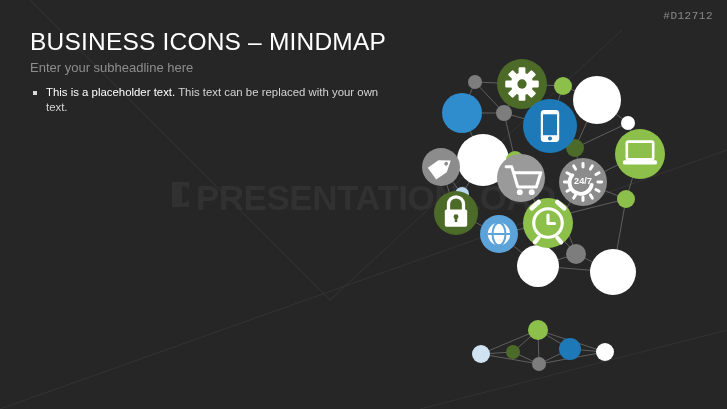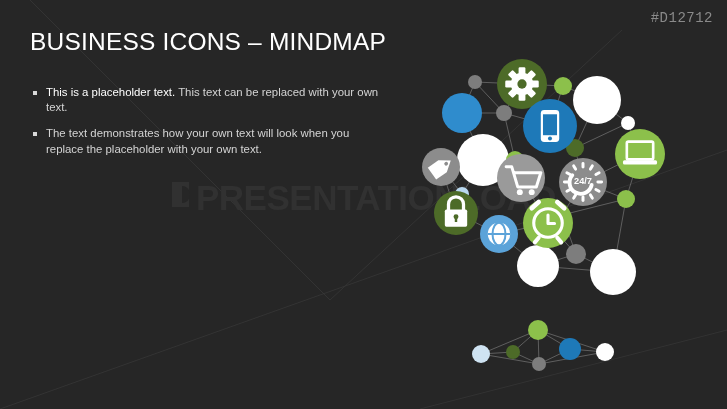--- a/index.html
+++ b/index.html
@@ -12,21 +12,21 @@
     overflow:hidden;
   }
   #slide {
     position:absolute; inset:0;
     background:#262626;
   }
   .bg-lines { position:absolute; inset:0; pointer-events:none; }
   .ref-code {
     position:absolute; top:10px; right:14px;
     font-family:"Liberation Mono", monospace;
-    font-size:14px; color:#8a8a8a; letter-spacing:.5px;
+    font-size:11px; color:#8a8a8a; letter-spacing:.5px;
   }
   .title {
     position:absolute; left:30px; top:28px;
     font-size:24.5px; color:#ffffff;
     letter-spacing:.2px; font-weight:400; white-space:nowrap;
   }
   .subtitle {
     position:absolute; left:30px; top:60px;
     font-size:13px; color:#8d8d8d; font-weight:400;
   }
@@ -68,29 +68,26 @@
     <line x1="420" y1="409" x2="727" y2="330" stroke="#3a3a3a" stroke-width="0.6"></line>
   </svg>
 
   <div class="wm-logo"></div>
   <div class="watermark">PRESENTATIONLOAD</div>
 
   <div class="ref-code">#D12712</div>
 
   <h1 class="title">BUSINESS ICONS – MINDMAP</h1>
 
+  <div class="subtitle">Enter your subheadline here</div>
 
   <div class="bullets">
     <div class="bullet">
       <span class="bullet-marker"></span>
       <span class="bullet-text"><b>This is a placeholder text.</b> This text can be replaced with your own text.</span>
-    </div>
-    <div class="bullet">
-      <span class="bullet-marker"></span>
-      <span class="bullet-text">The text demonstrates how your own text will look when you replace the placeholder with your own text.</span>
     </div>
   </div>
 
   <svg id="map" viewBox="0 0 327 367">
     <g id="mm-links">
         <line x1="122" y1="42" x2="104" y2="71" stroke="#7a7a7a" stroke-width="0.9" opacity="0.75"></line>
         <line x1="122" y1="42" x2="163" y2="44" stroke="#7a7a7a" stroke-width="0.9" opacity="0.75"></line>
         <line x1="122" y1="42" x2="75" y2="40" stroke="#7a7a7a" stroke-width="0.9" opacity="0.75"></line>
         <line x1="150" y1="84" x2="175" y2="106" stroke="#7a7a7a" stroke-width="0.9" opacity="0.75"></line>
         <line x1="150" y1="84" x2="163" y2="44" stroke="#7a7a7a" stroke-width="0.9" opacity="0.75"></line>

